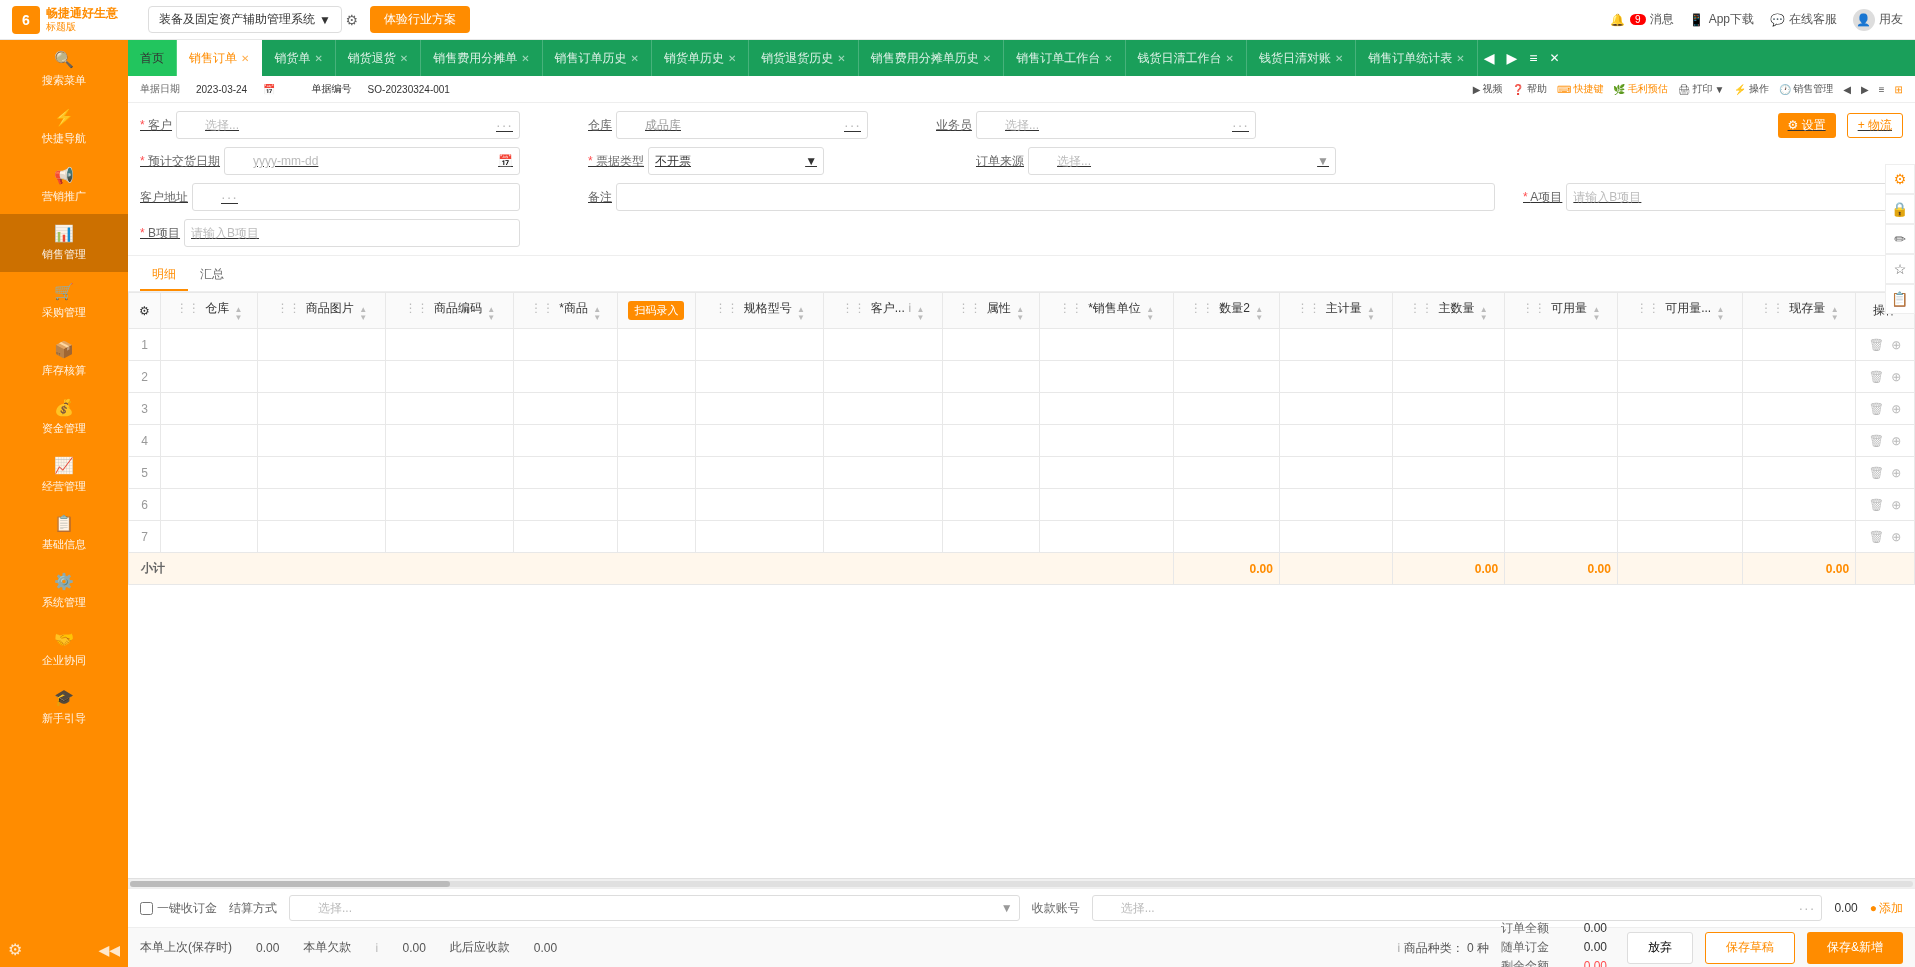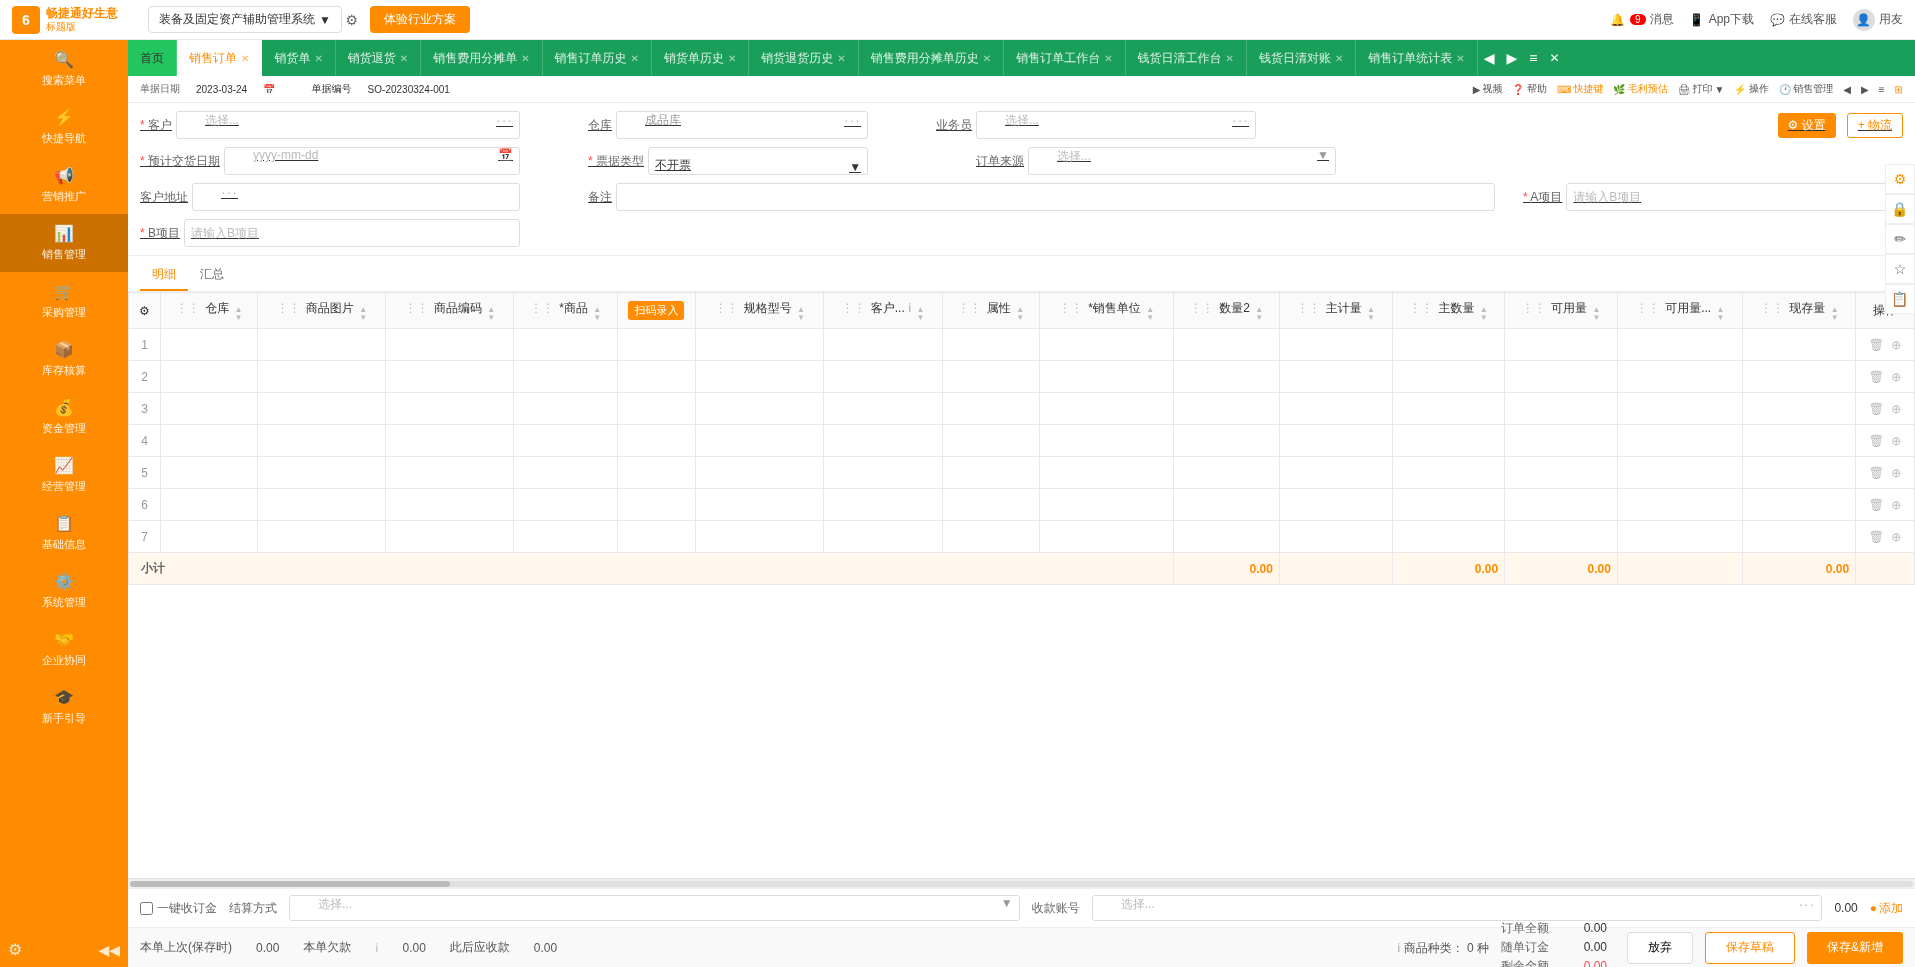--- a/index.html
+++ b/index.html
@@ -40,21 +40,21 @@
     .form-header-right { margin-left: auto; display: flex; align-items: center; gap: 10px; color: #555; }
     .form-header-btn { display: flex; align-items: center; gap: 2px; cursor: pointer; color: #555; }
     .form-header-btn.orange { color: #ff8c00; }
     
     .form-body { padding: 8px 12px; display: flex; flex-direction: column; gap: 8px; border-bottom: 1px solid #eee; text-decoration: underline; }
     .form-row { display: flex; align-items: center; gap: 8px; }
     .form-field { display: flex; align-items: center; gap: 4px; flex: 1; }
     .field-label { color: #666; white-space: nowrap; font-size: 12px; }
     .field-label.required::before { content: '* '; color: #ff4d4f; }
     .field-input { flex: 1; height: 28px; border: 1px solid #ddd; border-radius: 3px; padding: 0 6px; font-size: 12px; color: #999; display: flex; align-items: center; }
-    .field-input.with-icon { display: flex; align-items: flex-start; justify-content: space-between; padding-left: 28px; }
+    .field-input.with-icon { display: flex; align-items: center; justify-content: space-between; padding-left: 28px; }
     .field-select { display: flex; align-items: center; height: 28px; border: 1px solid #ddd; border-radius: 3px; padding: 0 6px; font-size: 12px; background: white; }
     .dots { color: #bbb; font-size: 14px; letter-spacing: 1px; }
 
     
     .table-tabs { display: flex; padding: 0 12px; border-bottom: 1px solid #eee; margin-top: 4px; }
     .table-tab { padding: 6px 12px; cursor: pointer; font-size: 12px; color: #666; border-bottom: 2px solid transparent; }
     .table-tab.active { color: #ff8c00; border-bottom-color: #ff8c00; }
 
     .data-table { width: 100%; border-collapse: collapse; font-size: 12px; }
     .data-table th { background: #fafafa; border: 1px solid #e8e8e8; padding: 6px 4px; font-weight: normal; color: #333; white-space: nowrap; text-align: center; }
@@ -322,21 +322,21 @@
           <div class="form-row">
             <div class="form-field" style="max-width:380px;">
               <span class="field-label required">预计交货日期</span>
               <div class="field-input with-icon" style="width:260px;">
                 <span style="color:#bbb;">yyyy-mm-dd</span>
                 <span>📅</span>
               </div>
             </div>
             <div class="form-field" style="max-width:320px; margin-left:60px;">
               <span class="field-label required">票据类型</span>
-              <div class="field-select" style="width:220px;align-items:flex-end;">
+              <div class="field-select" style="width:176px;">
                 <span>不开票</span>
                 <span style="margin-left:auto;">▼</span>
               </div>
             </div>
             <div class="form-field" style="max-width:360px; margin-left:60px;">
               <span class="field-label">订单来源</span>
               <div class="field-input with-icon" style="width:260px;">
                 <span style="color:#bbb;">选择...</span>
                 <span style="margin-left:auto;">▼</span>
               </div>

